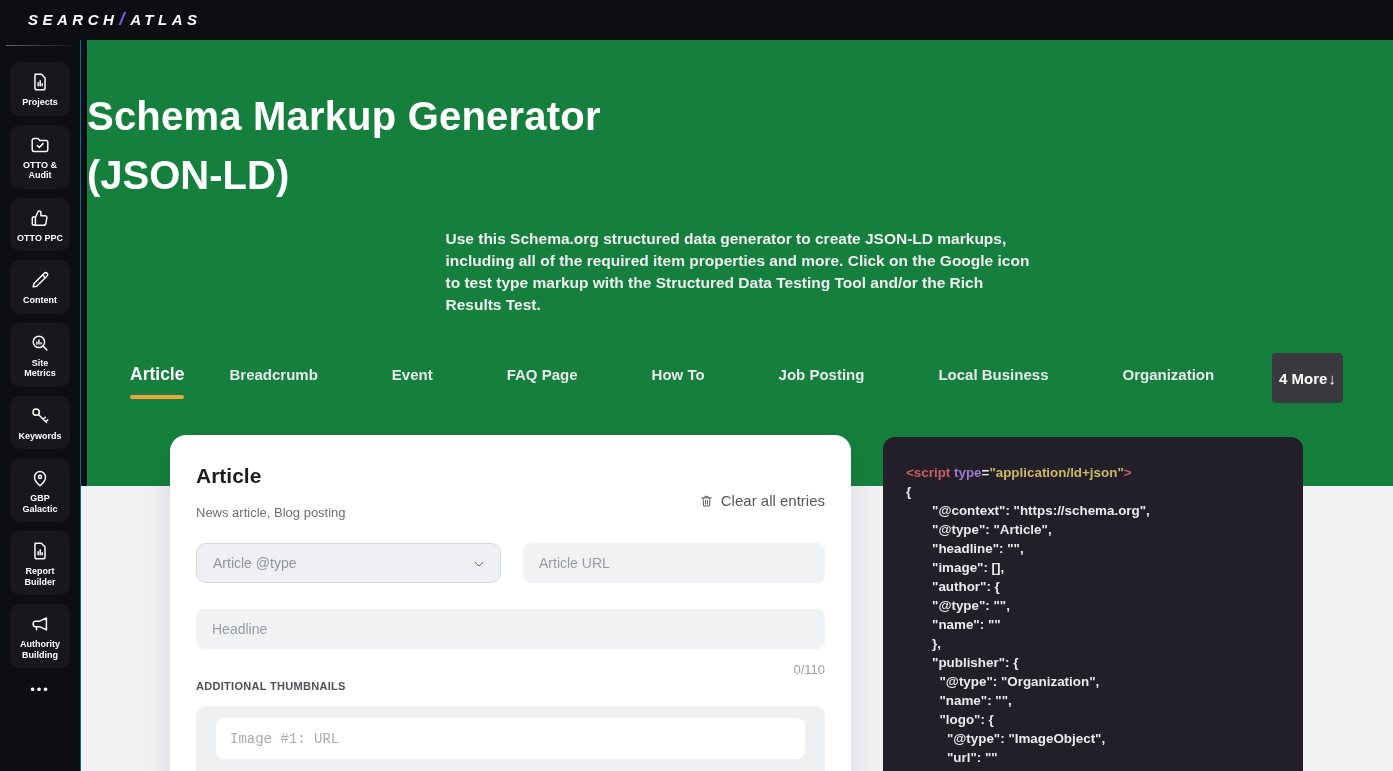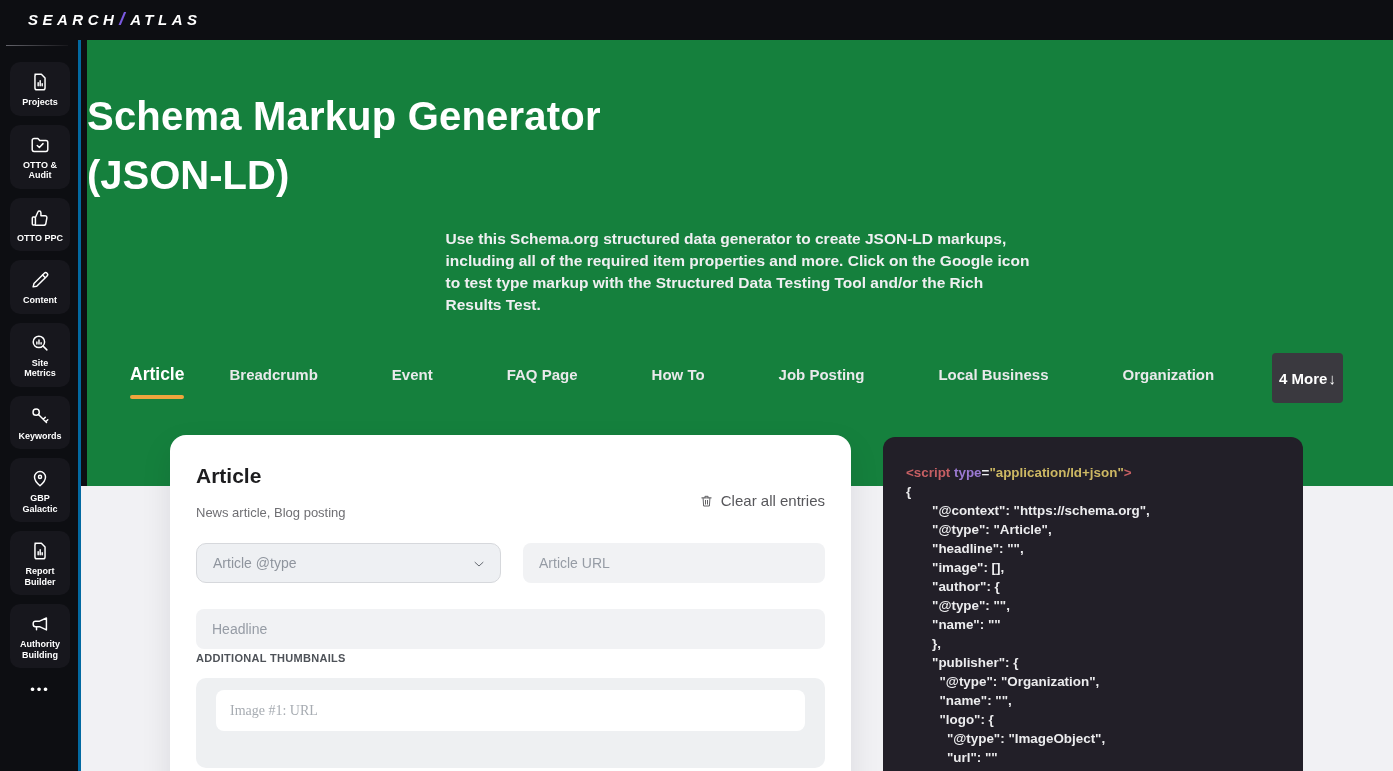--- a/index.html
+++ b/index.html
@@ -16,21 +16,21 @@
   .logo { position:absolute; left:28px; top:8px; font-style:italic; font-weight:700;
           font-size:15px; letter-spacing:4.5px; color:#fff; white-space:nowrap; cursor:pointer; }
   .logo .slash { color:#7A5AE0; font-size:19px; font-weight:700; margin:0 1px; }
   .header-right { position:absolute; right:52px; top:0; height:40px; display:flex; align-items:center; gap:44px; }
   .hbtn { display:flex; align-items:center; gap:7px; font-size:13.5px; font-weight:600; color:#F2F2F4; cursor:pointer; }
   .hicon { width:17px; height:17px; stroke:#F2F2F4; fill:none; stroke-width:1.6; stroke-linecap:round; stroke-linejoin:round; }
   .caret { font-size:10px; color:#CFCFD4; margin-left:3px; }
 
   
   .sidebar { position:absolute; left:0; top:40px; width:81px; height:731px; background:#0D0E12;
-             border-right:3px solid #0369a1; z-index:25; }
+             border-right:1px solid #0369a1; z-index:25; }
   .sidebar::before { content:""; position:absolute; top:5px; left:6px; right:10px; height:1px;
              background:linear-gradient(to right,#63636A,#17171B); }
   .sb-nav { position:absolute; top:22px; left:0; width:80px; display:flex; flex-direction:column; align-items:center; gap:9px; }
   .sb-item { width:60px; background:#17171D; border-radius:10px; padding:9px 2px 8px;
              display:flex; flex-direction:column; align-items:center; cursor:pointer; }
   .sb-icon { width:22px; height:22px; stroke:#fff; fill:none; stroke-width:1.6; stroke-linecap:round; stroke-linejoin:round; }
   .sb-label { margin-top:4px; font-size:9px; font-weight:600; color:#fff; text-align:center;
               line-height:10.5px; max-width:50px; }
   .sb-more { margin-top:5px; color:#fff; font-size:13px; letter-spacing:2px; cursor:pointer; }
 
@@ -71,21 +71,21 @@
           fill:none; stroke-width:1.4; stroke-linecap:round; stroke-linejoin:round; }
   .tinput { height:40px; background:#F1F2F4; border:none; border-radius:8px; padding:0 16px;
           font-size:14px; color:#33363B; font-family:inherit; outline:none; }
   .tinput::placeholder { color:#969CA5; }
   .grow { flex:1; }
   .full { width:100%; margin-top:26px; display:block; }
   .counter { margin-top:14px; text-align:right; font-size:13px; line-height:14px; color:#9CA1A8; }
   .thumb-label { margin-top:3px; font-size:11px; line-height:13px; font-weight:700; color:#4E5258; letter-spacing:.3px; }
   .thumb-box { margin-top:13px; background:#EEF0F2; border-radius:10px; padding:12px 20px; height:90px; }
   .thumb-input { width:100%; height:41px; background:#fff; border:none; border-radius:8px; padding:0 14px;
-          font-size:14px; color:#33363B; font-family:Liberation Serif, serif; outline:none; }
+          font-size:14px; color:#33363B; font-family:Liberation Mono, monospace; outline:none; }
   .thumb-input::placeholder { color:#A7ACB2; }
 
   
   .code-panel { position:absolute; left:883px; top:437px; width:420px; height:400px; background:#221F28;
           border-radius:12px; padding:26px 23px 0; z-index:10; }
   .code-line { font-size:13.4px; line-height:19px; font-weight:600; color:#ECECEE; white-space:pre; }
   .tok-red { color:#C75F63; }
   .tok-purple { color:#9B79D2; }
   .tok-yellow { color:#CDB863; }
   .tok-white { color:#ECECEE; }
@@ -241,20 +241,21 @@
   <div class="frow">
     <div class="select">
       <span>Article @type</span>
       <svg class="chev">
           <use href="#sym-chevron-down"></use>
         </svg>
     </div>
     <input class="tinput grow" type="text" placeholder="Article URL" style="">
   </div>
   <input class="tinput full" type="text" placeholder="Headline" style="">
+  <div class="counter">0/110</div>
   <div class="thumb-label">ADDITIONAL THUMBNAILS</div>
   <div class="thumb-box">
     <input class="thumb-input" type="text" placeholder="Image #1: URL" style="">
   </div>
 </div>
 
 <div class="code-panel">
   <div>
       <div class="code-line"><span class="tok-red">&lt;script </span><span class="tok-purple">type</span><span class="tok-white">=</span><span class="tok-yellow">"application/ld+json"</span><span class="tok-red">&gt;</span></div>
       <div class="code-line">{</div>

